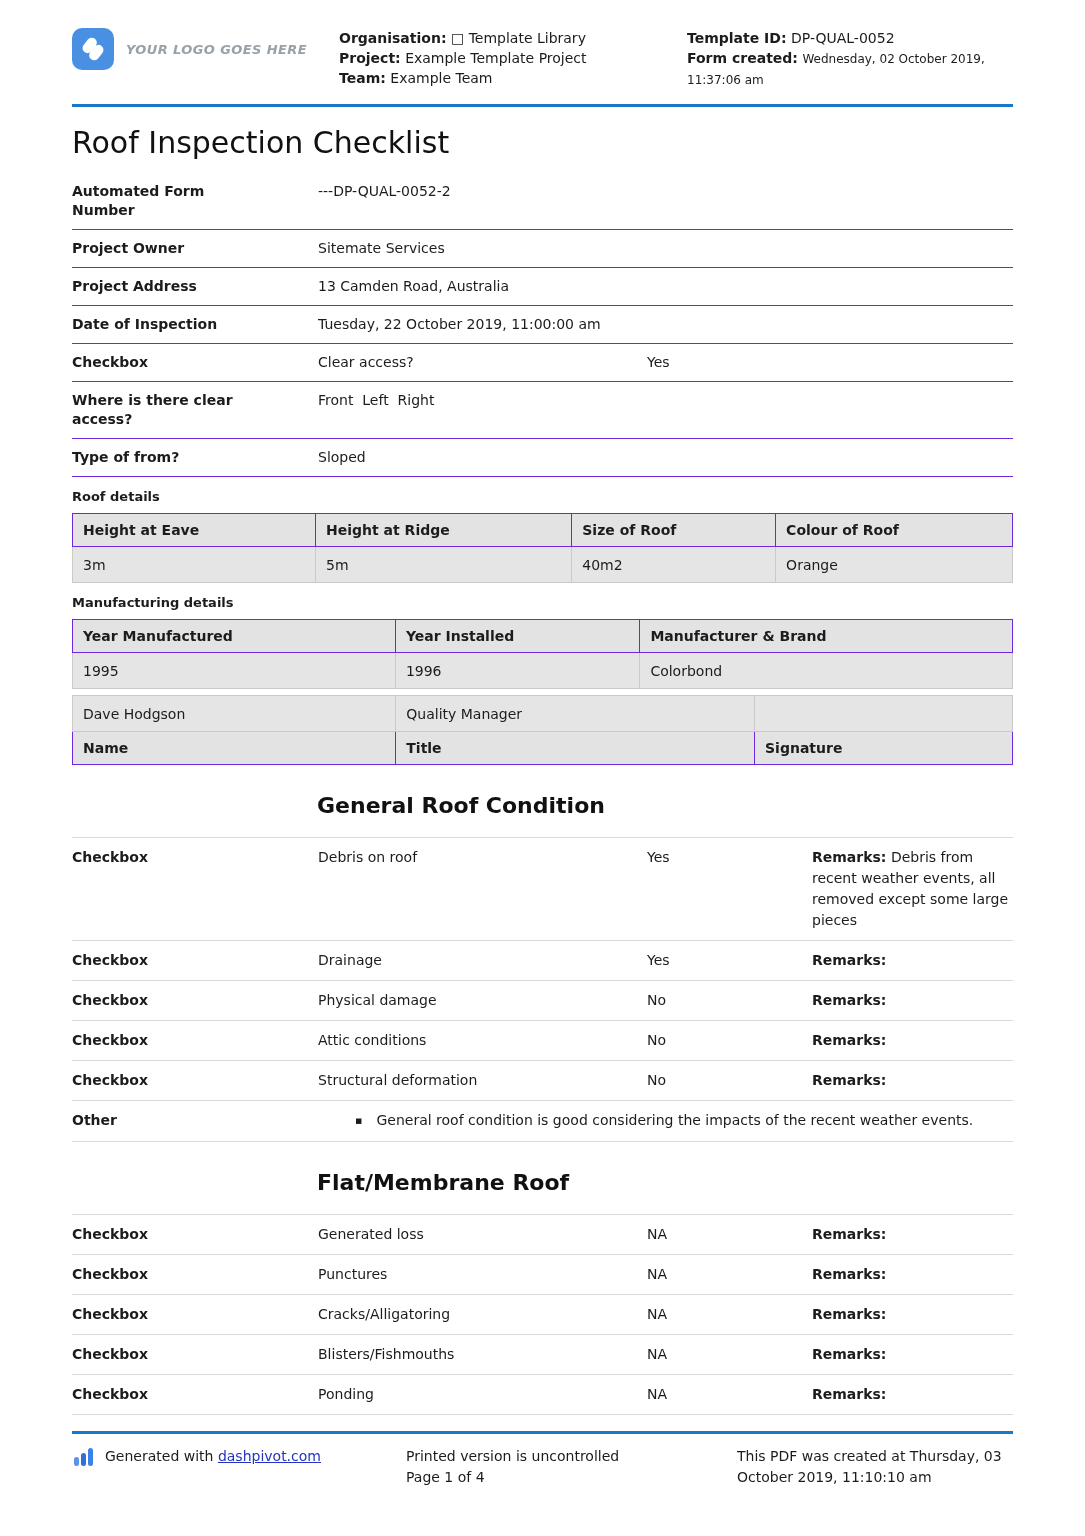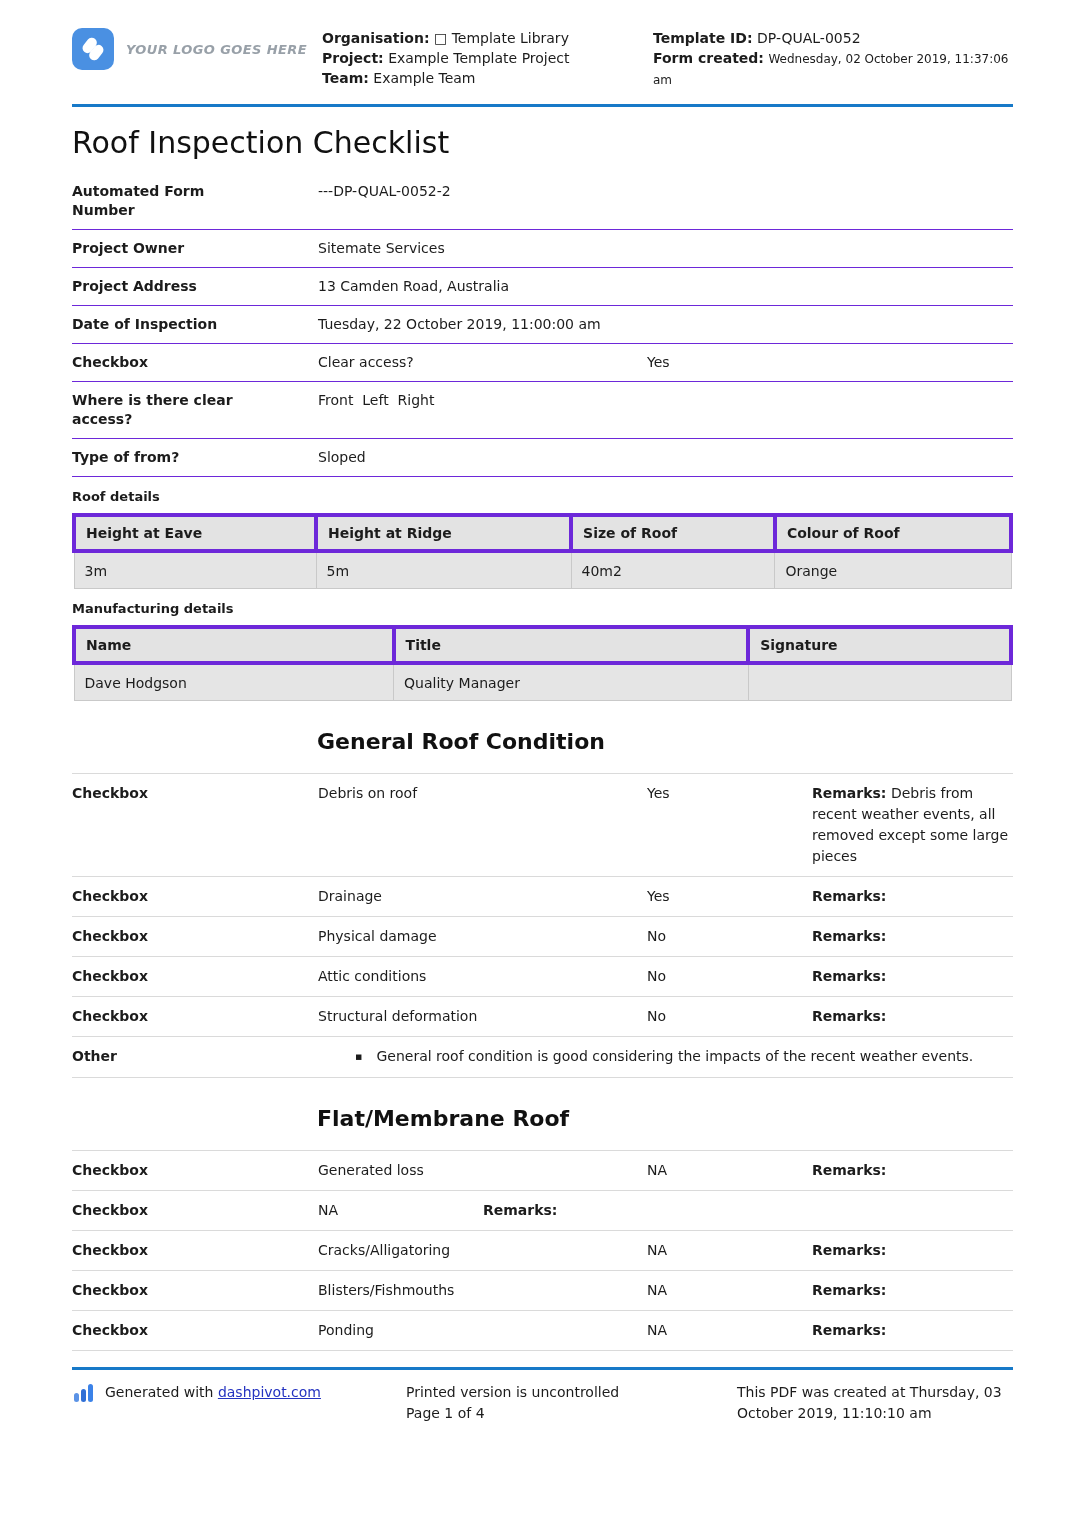--- a/index.html
+++ b/index.html
@@ -3,21 +3,21 @@
 <meta charset="utf-8">
 <style>
   html,body{margin:0;padding:0;background:#ffffff;}
   .page{
     width:1085px;height:1536px;box-sizing:border-box;
     padding:28px 72px 0 72px;background:#fff;position:relative;
     font-family:"DejaVu Sans","Liberation Sans",sans-serif;color:#1c1c1c;
     overflow:hidden;
   }
   
-  .header{display:flex;align-items:flex-start;}
+  .header{display:flex;align-items:flex-start;gap:17px;}
   .logo-block{width:250px;display:flex;align-items:center;}
   .logo-mark{width:42px;height:42px;flex:0 0 auto;}
   .logo-text{margin-left:12px;font-size:13px;font-weight:bold;font-style:italic;
     color:#98a0a8;letter-spacing:.4px;}
   .meta-left{width:331px;font-size:14px;line-height:20px;}
   .meta-right{flex:1;font-size:14px;line-height:20px;}
   .lbl{font-weight:bold;}
   .meta-pair{display:inline-block;}
   .meta-pair.gap{margin-right:30px;}
   .created-val{font-size:12px;}
@@ -25,21 +25,21 @@
   
   .title{font-size:30px;font-weight:400;margin:16px 0 10px 0;line-height:40px;color:#111;}
   
   .frow{display:flex;padding:9px 0;border-bottom:1px solid #6d28d9;font-size:14px;line-height:19px;}
   .flabel{width:246px;box-sizing:border-box;padding-right:78px;font-weight:bold;}
   .fvalue{width:329px;box-sizing:border-box;padding-right:20px;white-space:pre-wrap;}
   .fanswer{flex:1;}
   
   .tcaption{font-size:13px;font-weight:bold;margin:12px 0 9px 0;}
   table.dtable{width:100%;border-collapse:collapse;margin:0 0 6px 0;font-size:14px;}
-  table.dtable th{background:#e3e3e3;border:4px solid #6d28d9;text-align:left;
+  table.dtable th{background:#e3e3e3;border:1px solid #6d28d9;text-align:left;
     font-weight:bold;padding:8px 10px;}
   table.dtable td{background:#e5e5e5;border:1px solid #c9c9c9;padding:8px 10px;height:19px;}
   
   .sec-heading{font-size:22px;font-weight:bold;margin:26px 0 0 245px;line-height:30px;color:#111;}
   .crows{margin-top:16px;border-top:1px solid #dadada;}
   .crow{display:flex;padding:9px 0;border-bottom:1px solid #dadada;font-size:14px;line-height:21px;}
   .clabel{width:246px;box-sizing:border-box;padding-right:78px;font-weight:bold;}
   .citem{width:329px;box-sizing:border-box;padding-right:20px;}
   .canswer{width:165px;box-sizing:border-box;}
   .cremarks{flex:1;}
@@ -158,32 +158,46 @@
     <tr>
       <td>3m</td>
       <td>5m</td>
       <td>40m2</td>
       <td>Orange</td>
     </tr>
   </tbody>
     </table>
 
   <div class="tcaption">Manufacturing details</div>
-
   <table class="dtable">
     <tbody>
         <tr>
+      <th>Year Manufactured</th>
+      <th>Year Installed</th>
+      <th>Manufacturer &amp; Brand</th>
+    </tr>
+    <tr>
+      <td>1995</td>
+      <td>1996</td>
+      <td>Colorbond</td>
+    </tr>
+  </tbody>
+    </table>
+
+  <table class="dtable">
+    <tbody>
+        <tr>
+      <td>Dave Hodgson</td>
+      <td>Quality Manager</td>
+      <td></td>
+    </tr>
+    <tr>
       <th>Name</th>
       <th>Title</th>
       <th>Signature</th>
-    </tr>
-    <tr>
-      <td>Dave Hodgson</td>
-      <td>Quality Manager</td>
-      <td></td>
     </tr>
   </tbody>
     </table>
 
   <div class="sec-heading">General Roof Condition</div>
   <div class="crows">
     <div class="crow">
       <div class="clabel">Checkbox</div>
       <div class="citem">Debris on roof</div>
       <div class="canswer">Yes</div>
@@ -226,20 +240,21 @@
   <div class="sec-heading">Flat/Membrane Roof</div>
   <div class="crows">
     <div class="crow">
       <div class="clabel">Checkbox</div>
       <div class="citem">Generated loss</div>
       <div class="canswer">NA</div>
       <div class="cremarks"><span class="lbl">Remarks:</span> <span></span></div>
     </div>
     <div class="crow">
       <div class="clabel">Checkbox</div>
+      <div class="citem">Punctures</div>
       <div class="canswer">NA</div>
       <div class="cremarks"><span class="lbl">Remarks:</span> <span></span></div>
     </div>
     <div class="crow">
       <div class="clabel">Checkbox</div>
       <div class="citem">Cracks/Alligatoring</div>
       <div class="canswer">NA</div>
       <div class="cremarks"><span class="lbl">Remarks:</span> <span></span></div>
     </div>
     <div class="crow">

